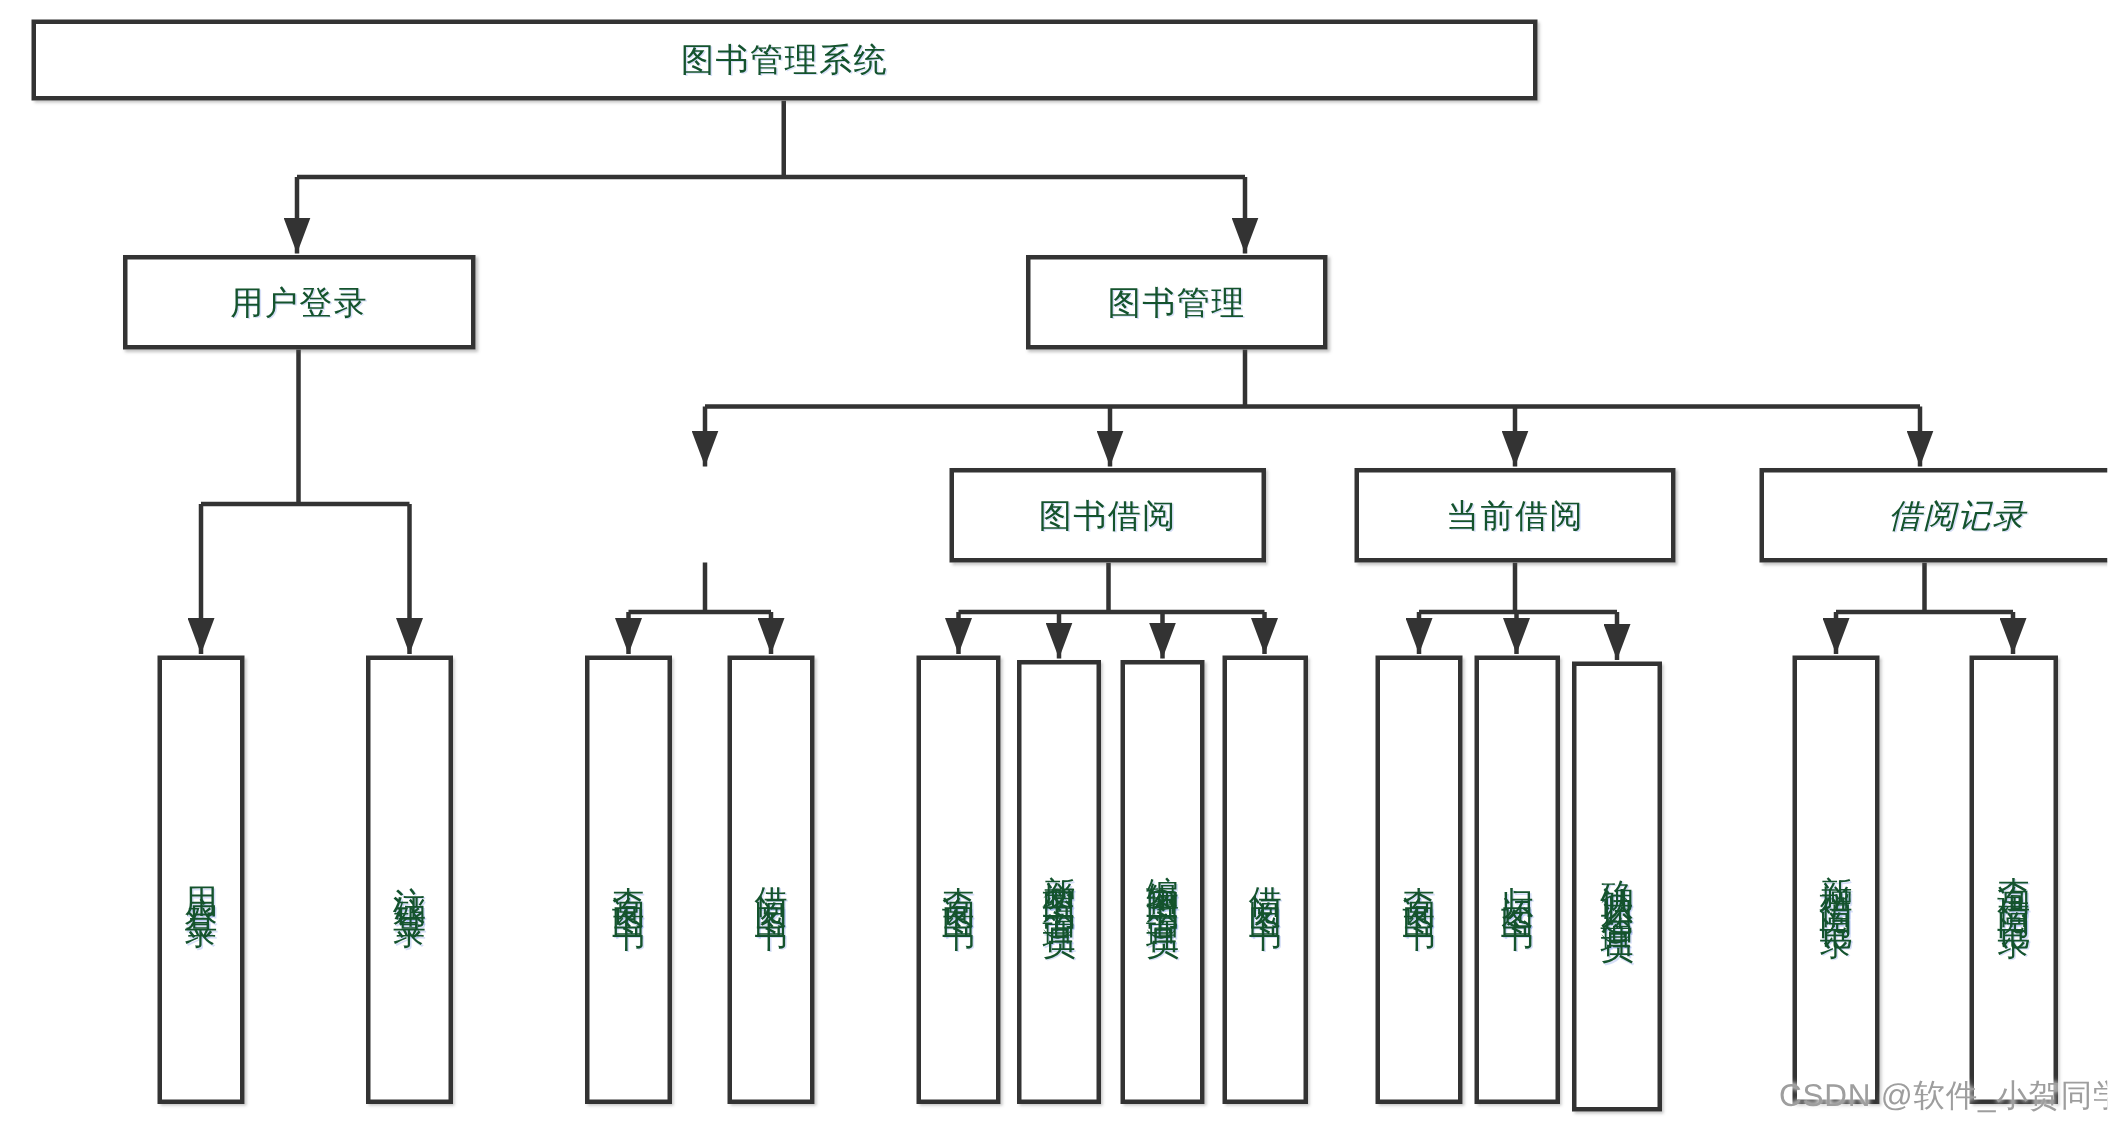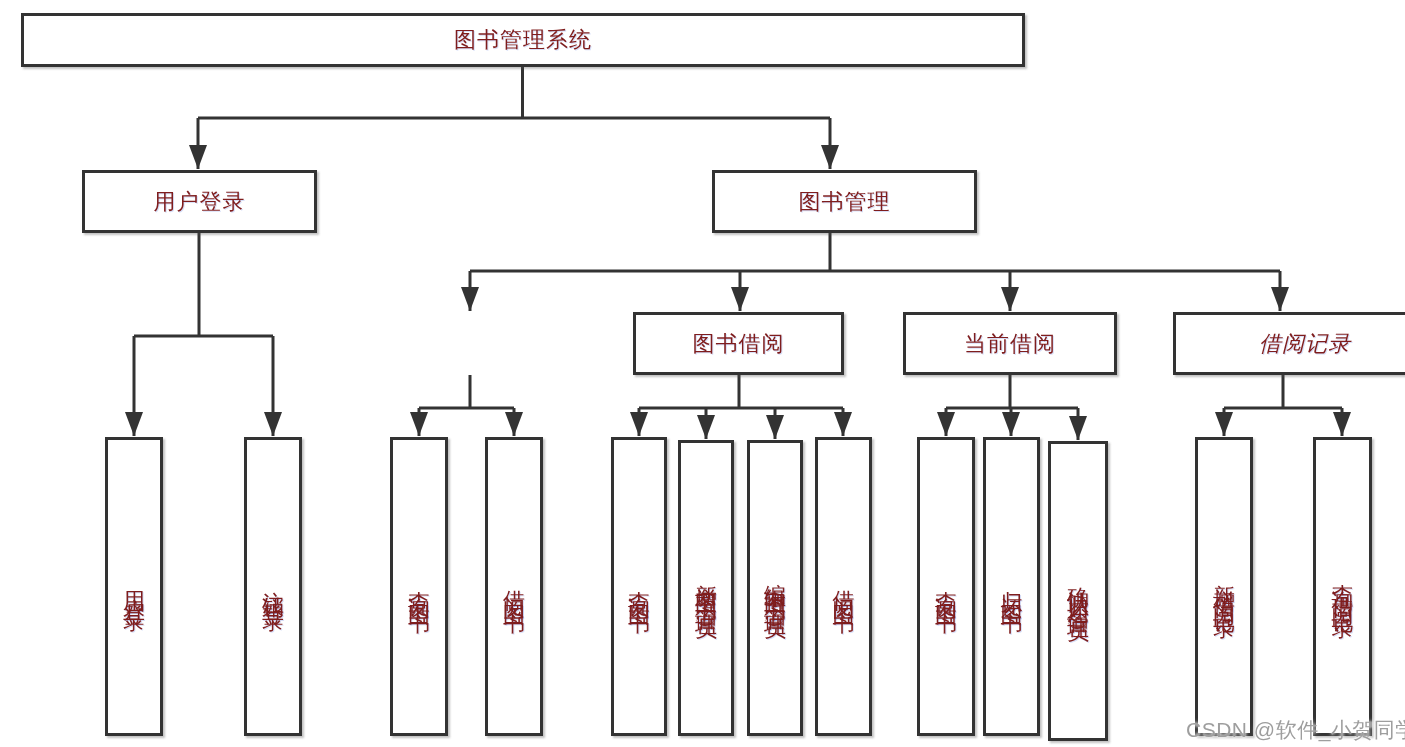--- a/index.html
+++ b/index.html
@@ -24,21 +24,21 @@
   }
   .box {
     position: absolute;
     box-sizing: border-box;
     background: #ffffff;
     border: 3px solid #333333;
     box-shadow: 1.5px 1.5px 2px rgba(80,80,80,0.35);
     display: flex;
     align-items: center;
     justify-content: center;
-    color: #7f1d1d;
+    color: #14532d;
     text-shadow: 1px 1px 0 rgba(110,140,230,0.28);
   }
   .h-box {
     font-size: 22px;
     letter-spacing: 1px;
   }
   .v-box {
     writing-mode: vertical-rl;
     font-size: 22px;
     letter-spacing: 7px;
@@ -106,21 +106,21 @@
       <line x1="1078" y1="408" x2="1078" y2="440" marker-end="url(#ah)"></line>
 
       <line x1="1224" y1="408" x2="1224" y2="436" marker-end="url(#ah)"></line>
       <line x1="1342" y1="408" x2="1342" y2="436" marker-end="url(#ah)"></line>
     </g>
   </svg>
 
   <div class="box h-box" style="left:21px; top:13px; width:1004px; height:54px;">图书管理系统</div>
 
   <div class="box h-box" style="left:82px; top:170px; width:235px; height:63px;">用户登录</div>
-  <div class="box h-box" style="left:712px; top:170px; width:265px; height:63px;">图书管理</div>
+  <div class="box h-box" style="left:684px; top:170px; width:201px; height:63px;">图书管理</div>
 
   <div class="box h-box" style="left:633px; top:312px; width:211px; height:63px;">图书借阅</div>
   <div class="box h-box" style="left:903px; top:312px; width:214px; height:63px;">当前借阅</div>
   <div class="box h-box" style="left:1173px; top:312px; width:264px; height:63px;font-style:italic;">借阅记录</div>
 
   <div class="box v-box" style="left:105px; top:437px; width:58px; height:299px;">用户登录</div>
   <div class="box v-box" style="left:244px; top:437px; width:58px; height:299px;">注销登录</div>
 
   <div class="box v-box" style="left:390px; top:437px; width:58px; height:299px;">查询图书</div>
   <div class="box v-box" style="left:485px; top:437px; width:58px; height:299px;">借阅图书</div>

